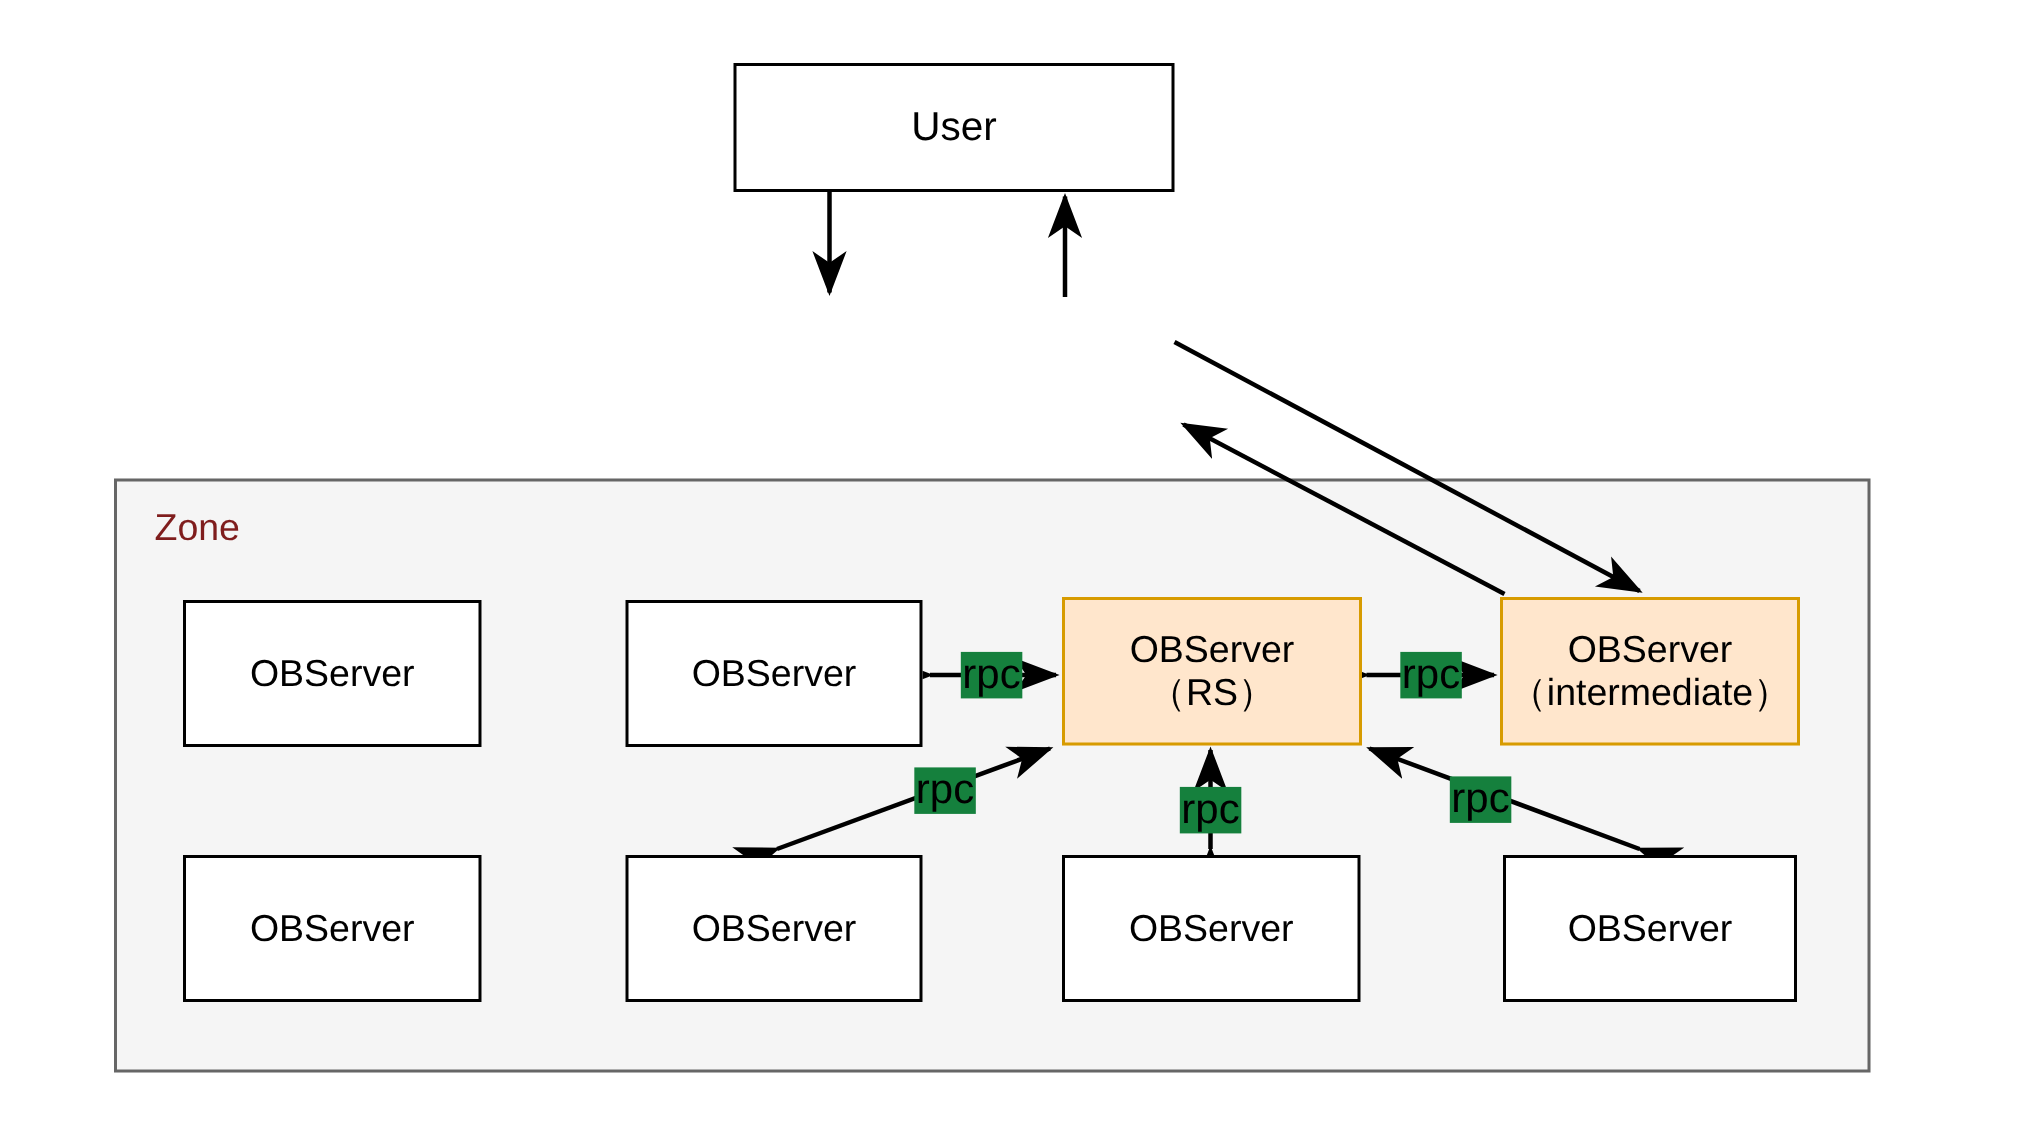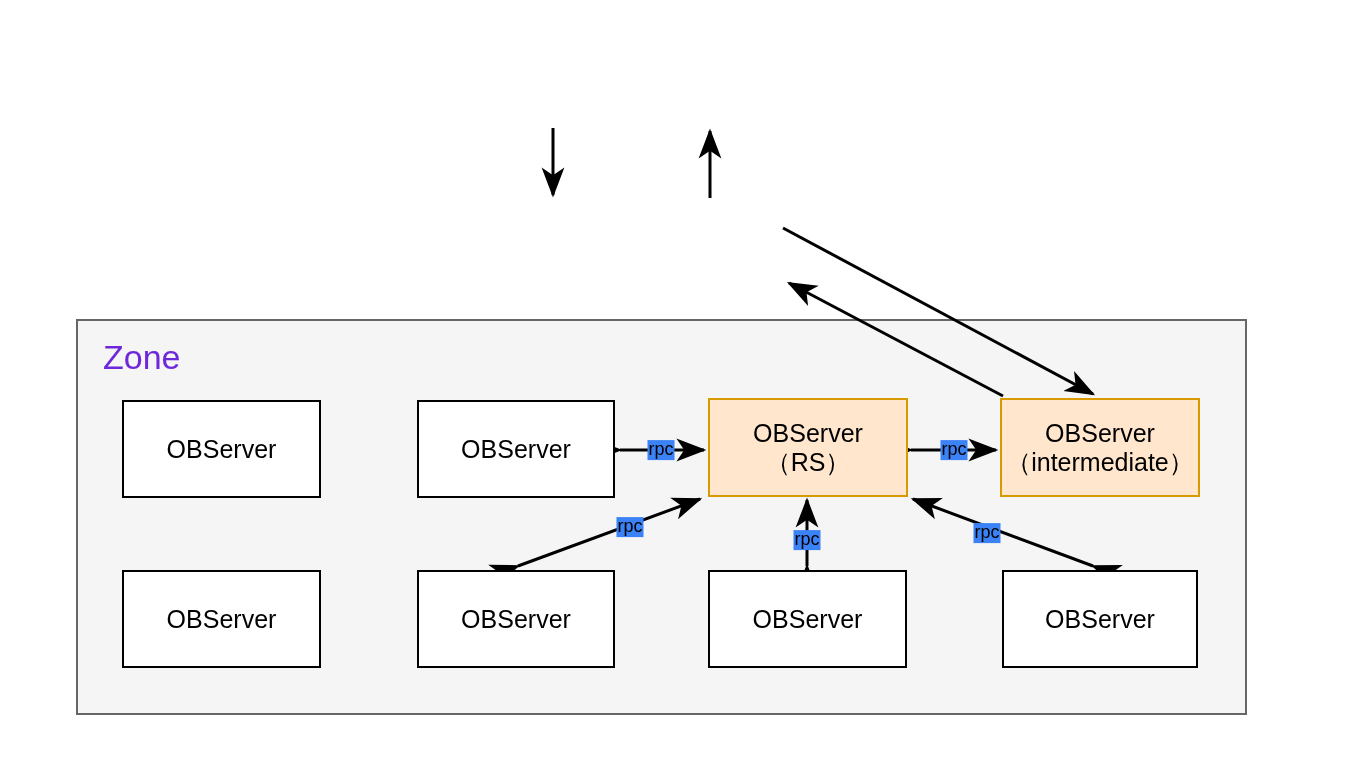--- a/index.html
+++ b/index.html
@@ -53,29 +53,29 @@
   }
   .zone {
     position: absolute;
     box-sizing: border-box;
     background: #f5f5f5;
     border: 2px solid #666666;
     z-index: 1;
   }
   .zone-label {
     position: absolute;
-    font-size: 34px;
-    color: #6d28d9;
+    font-size: 25px;
+    color: #7f1d1d;
     z-index: 4;
   }
   .edge-label {
     position: absolute;
-    font-size: 18px;
+    font-size: 28px;
     color: #000000;
-    background: #3b82f6;
+    background: #15803d;
     padding: 0 1px;
     z-index: 4;
     white-space: nowrap;
     transform: translate(-50%, -50%);
     line-height: 1.1;
   }
 </style>
 </head>
 <body>
 
@@ -120,20 +120,21 @@
 
     <g>
       <line x1="807" y1="566" x2="807" y2="500" stroke="#000000" stroke-width="3" marker-start="url(#arrow)" marker-end="url(#arrow)"></line>
     </g>
 
     <g>
       <line x1="1093" y1="566" x2="913" y2="499" stroke="#000000" stroke-width="3" marker-start="url(#arrow)" marker-end="url(#arrow)"></line>
     </g>
   </svg>
 
+  <div class="node big" style="left:489px; top:42px; width:294px; height:86px;">User</div>
 
 
   <div class="node plain" style="left:122px; top:400px; width:199px; height:98px;">OBServer</div>
 
   <div class="node plain" style="left:417px; top:400px; width:198px; height:98px;">OBServer</div>
 
   <div class="node highlight" style="left:708px; top:398px; width:200px; height:99px;">OBServer
 （RS）</div>
 
   <div class="node highlight" style="left:1000px; top:398px; width:200px; height:99px;">OBServer

